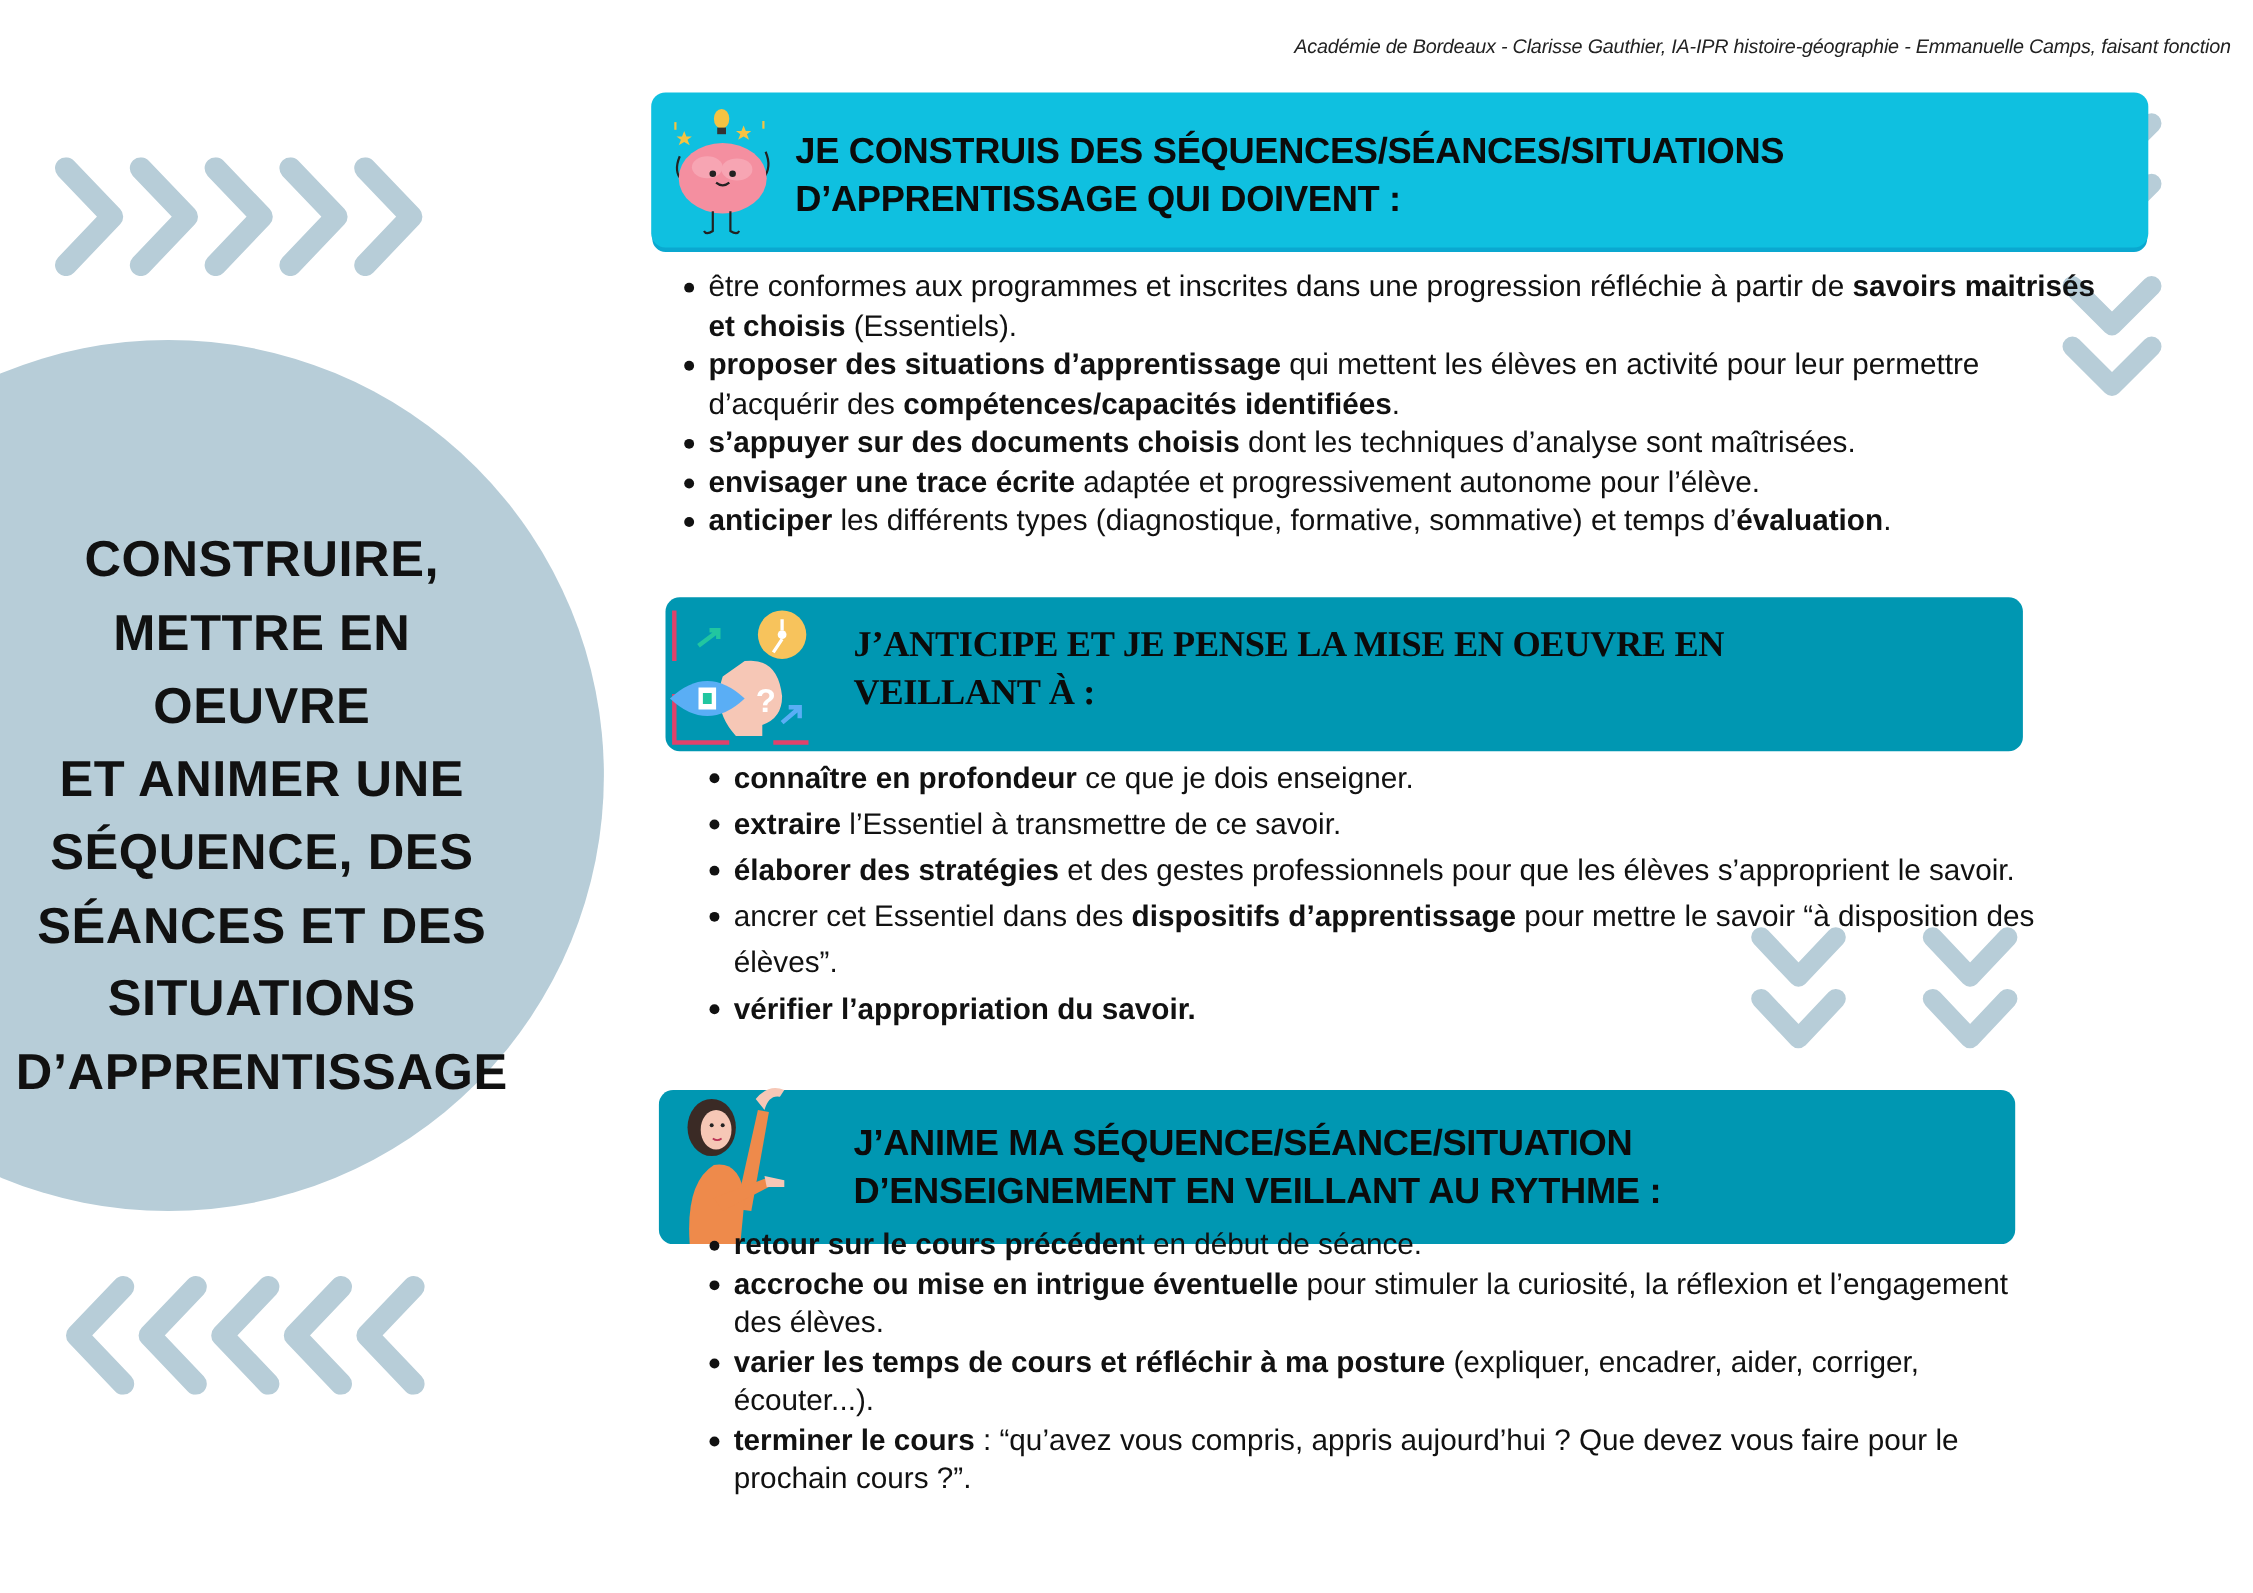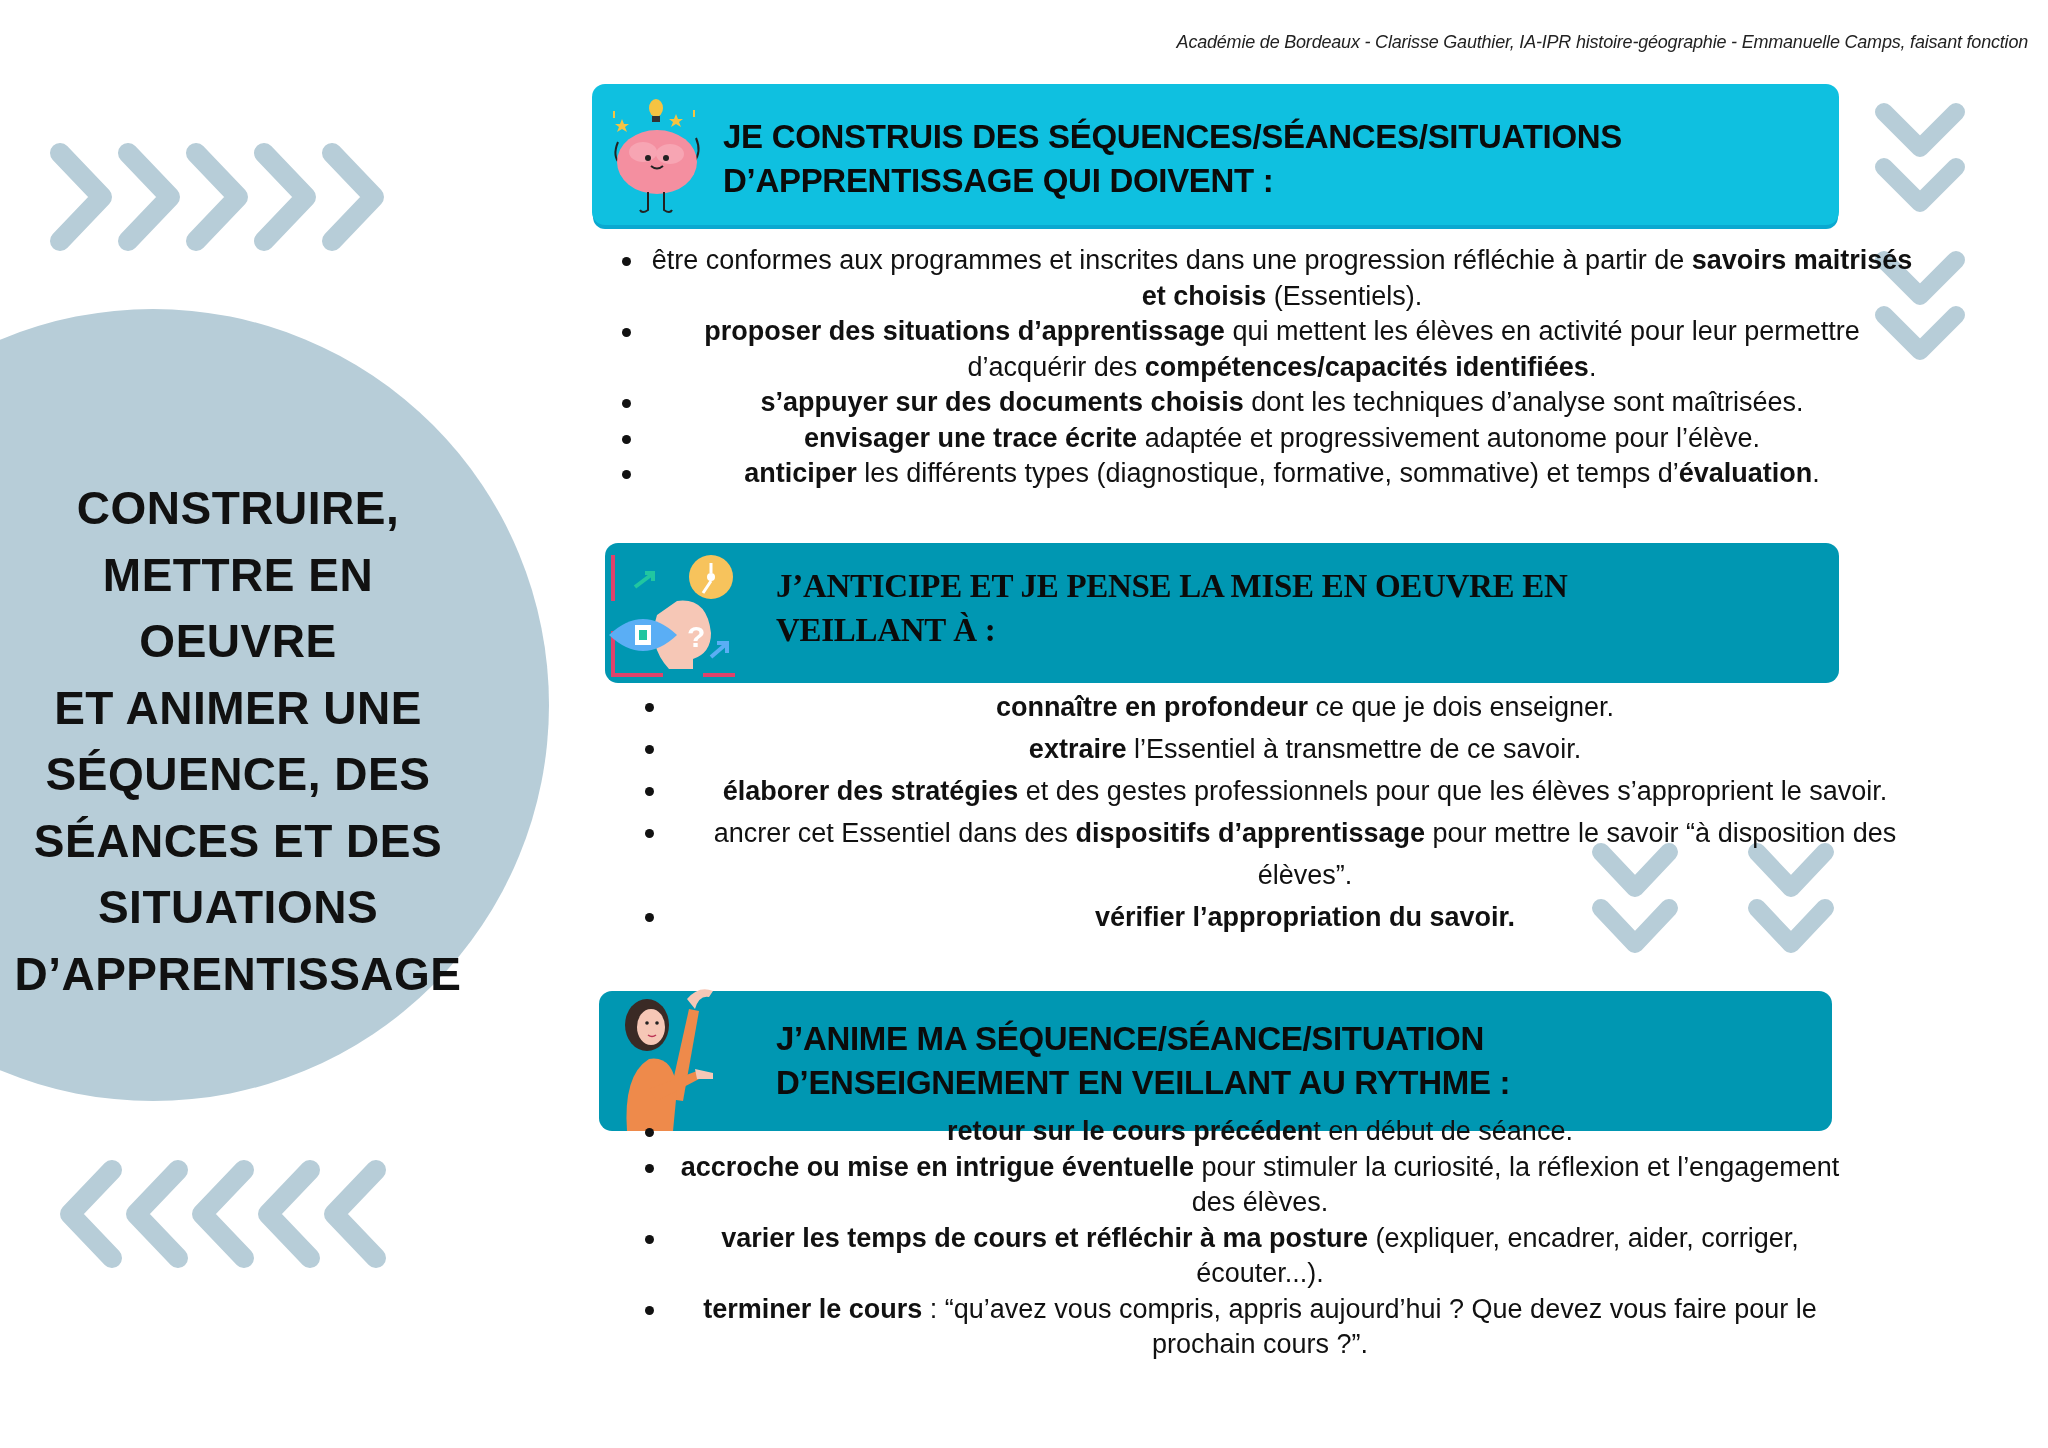--- a/index.html
+++ b/index.html
@@ -21,35 +21,35 @@
   }
   .main-title {
     position:absolute; left:0; top:475px; width:476px;
     text-align:center; font-weight:bold; font-size:46px;
     line-height:66.5px; letter-spacing:0.5px; color:#111;
     text-transform:uppercase;
   }
   .box {
     position:absolute; border-radius:13px;
   }
-  .box1 { left:592px; top:84px; width:1247px; height:141px; background:#0fc0e0;
+  .box1 { left:592px; top:84px; width:1361px; height:141px; background:#0fc0e0;
           box-shadow: 0 5px 0 -1px #0aa8d0; }
   .box2 { left:605px; top:543px; width:1234px; height:140px; background:#0097b2; }
   .box3 { left:599px; top:955px; width:1233px; height:140px; background:#0097b2;margin-top:36px; }
   .box-title {
     position:absolute; font-weight:bold; font-size:33px; line-height:44px;
     color:#0b0b0b; letter-spacing:-0.3px; text-transform:uppercase;
   }
   .box1 .box-title { left:131px; top:31px; }
   .box2 .box-title { left:171px; top:21px;font-family:Liberation Serif, serif; }
   .box3 .box-title { left:177px; top:26px; }
   .illus { position:absolute; }
   ul.items {
     position:absolute; margin:0; padding:0; list-style:none;
-    font-size:27px; color:#111;text-align:center;
+    font-size:27px; color:#111;
   }
   ul.items li { position:relative; padding-left:24px; }
   ul.items li::before {
     content:""; position:absolute; left:2px; width:9px; height:9px;
     border-radius:50%; background:#111;
   }
   .list1 { left:620px; top:243px; width:1300px; line-height:35.5px; }
   .list1 li::before { top:14px; }
   .list2 { left:643px; top:686px; width:1300px; line-height:42px; }
   .list2 li::before { top:17px; }

